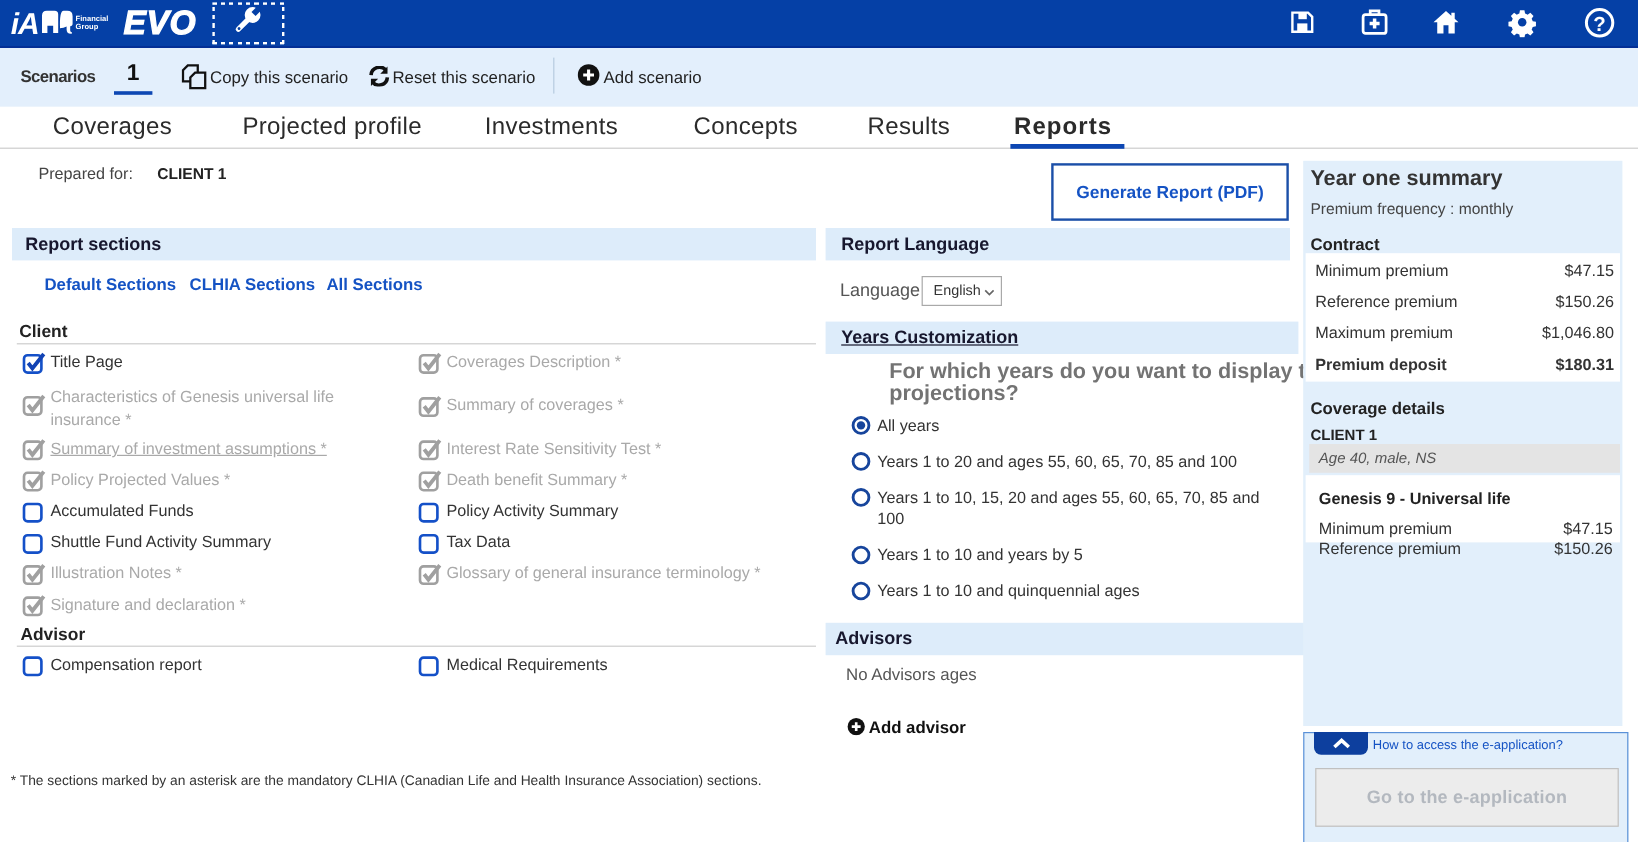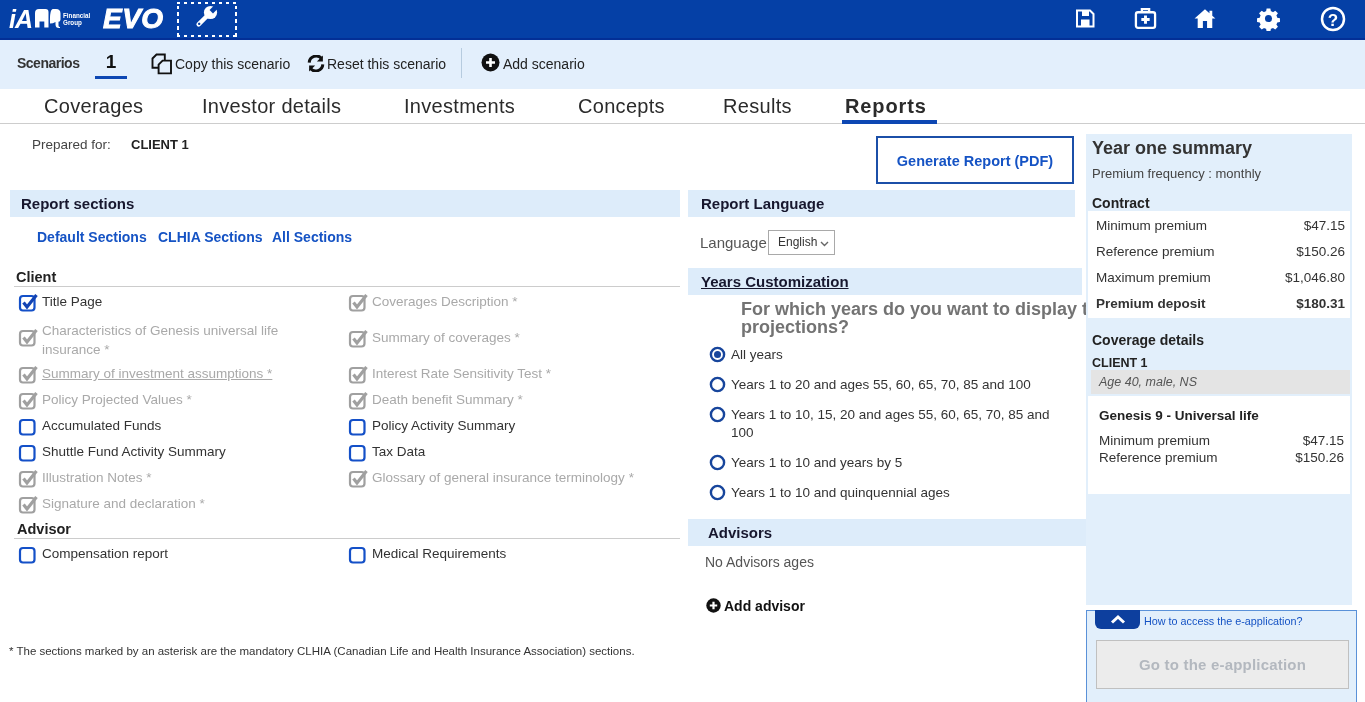--- a/index.html
+++ b/index.html
@@ -175,21 +175,21 @@
   <div id="scen-add-ico" class="abs" style="left:481px; top:53px;">
     <svg width="19" height="19" viewBox="0 0 19 19">
       <circle cx="9.5" cy="9.5" r="9" fill="#111"></circle>
       <path d="M9.5 5 V14 M5 9.5 H14" stroke="#fff" stroke-width="2.6"></path>
     </svg>
   </div>
   <div class="abs" style="left:503px; top:56px; font-size:14px; color:#222;">Add scenario</div>
 
   <div id="tabs"></div>
   <div class="tab" style="left:44px;text-align:center;">Coverages</div>
-  <div class="tab" style="left:202px;">Investor details</div>
+  <div class="tab" style="left:202px;">Projected profile</div>
   <div class="tab" style="left:404px;">Investments</div>
   <div class="tab" style="left:578px;">Concepts</div>
   <div class="tab" style="left:723px;">Results</div>
   <div class="tab active" style="left:845px;">Reports</div>
   <div class="tab-underline"></div>
 
   <div class="prep1">Prepared for:</div>
   <div class="prep2">CLIENT 1</div>
   <div class="genbtn">Generate Report (PDF)</div>
 
@@ -316,21 +316,21 @@
     <div class="rlbl" style="left:731px; top:406px;">Years 1 to 10, 15, 20 and ages 55, 60, 65, 70, 85 and<br>100</div>
     <div class="radio" style="left:709px; top:454px;"><svg width="17" height="17" viewBox="0 0 17 17">
           <circle cx="8.5" cy="8.5" r="6.6" fill="#fff" stroke="#17459c" stroke-width="2.4"></circle>
         </svg></div>
     <div class="rlbl" style="left:731px; top:454px;">Years 1 to 10 and years by 5</div>
     <div class="radio" style="left:709px; top:484px;"><svg width="17" height="17" viewBox="0 0 17 17">
           <circle cx="8.5" cy="8.5" r="6.6" fill="#fff" stroke="#17459c" stroke-width="2.4"></circle>
         </svg></div>
     <div class="rlbl" style="left:731px; top:484px;">Years 1 to 10 and quinquennial ages</div>
   </div>
-  <div class="secbar" style="left:688px; top:519px; width:414px; padding-left:20px;">Advisors</div>
+  <div class="secbar" style="left:688px; top:519px; width:414px; padding-left:8px;">Advisors</div>
   <div class="mlbl" style="left:705px; top:554px; font-size:14px;">No Advisors ages</div>
   <div id="addadv-ico" class="abs" style="left:706px; top:598px;">
     <svg width="15" height="15" viewBox="0 0 15 15">
       <circle cx="7.5" cy="7.5" r="7.2" fill="#111"></circle>
       <path d="M7.5 3.8 V11.2 M3.8 7.5 H11.2" stroke="#fff" stroke-width="2.2"></path>
     </svg>
   </div>
   <div class="addadv">Add advisor</div>
 
   <div id="panel">
@@ -351,21 +351,21 @@
           <span class="v">$1,046.80</span>
         </div>
       <div class="prow" style="font-weight:bold;">
           <span class="k">Premium deposit</span>
           <span class="v">$180.31</span>
         </div>
     </div>
     <div class="p-h2" style="top:198px;">Coverage details</div>
     <div class="p-h2" style="top:222px; font-size:12.5px;">CLIENT 1</div>
     <div class="greybar">Age 40, male, NS</div>
-    <div class="whitebox" style="top:262px; height:98px;">
+    <div class="whitebox" style="top:262px; height:56px;">
       <div style="position:absolute; left:11px; top:12px; font-size:13.5px; font-weight:bold; color:#222;">Genesis 9 - Universal life</div>
       <div style="position:absolute; left:11px; top:37px; font-size:13.5px; color:#333;">Minimum premium</div>
       <div style="position:absolute; right:6px; top:37px; font-size:13.5px; color:#333;">$47.15</div>
       <div style="position:absolute; left:11px; top:54px; font-size:13.5px; color:#333;">Reference premium</div>
       <div style="position:absolute; right:6px; top:54px; font-size:13.5px; color:#333;">$150.26</div>
     </div>
   </div>
 
   <div id="eapp">
     <div class="etab"><svg width="18" height="12" viewBox="0 0 18 12" style="margin-top:4px;">

